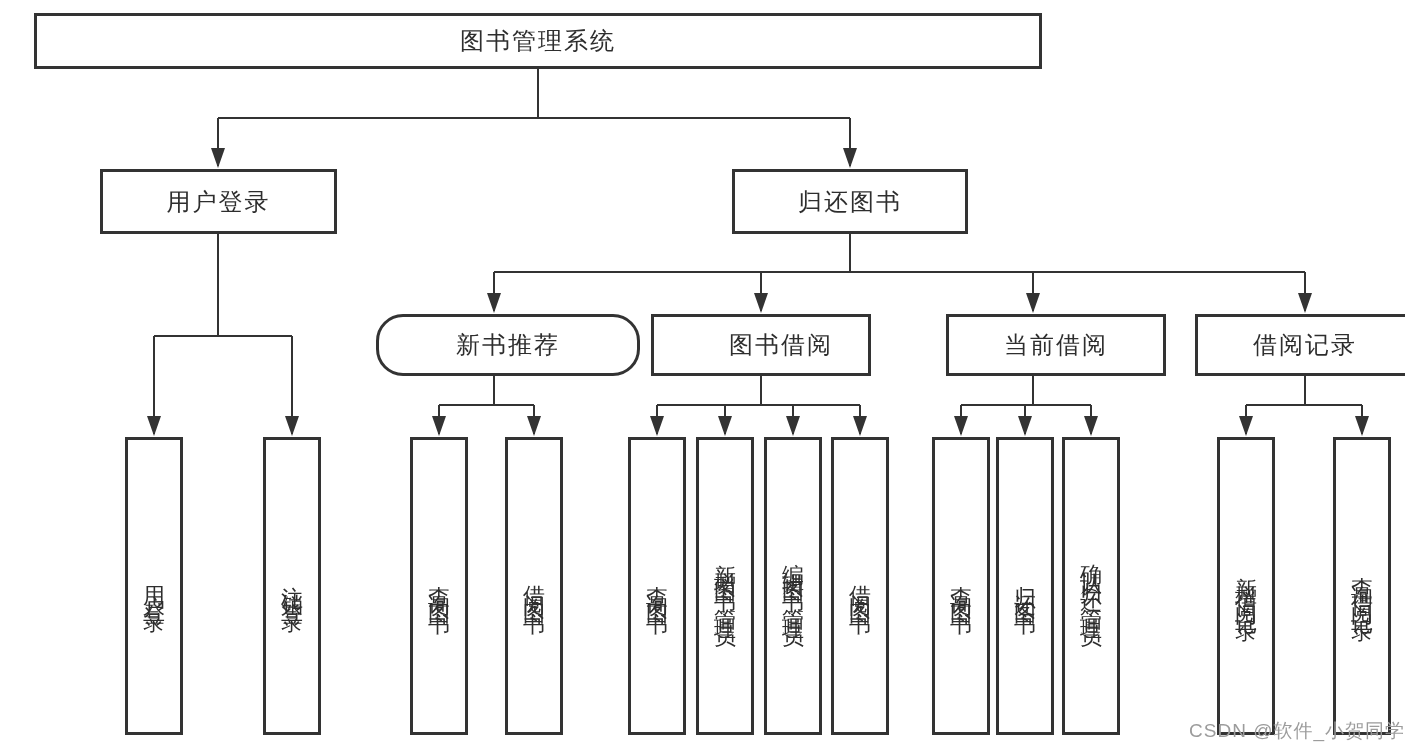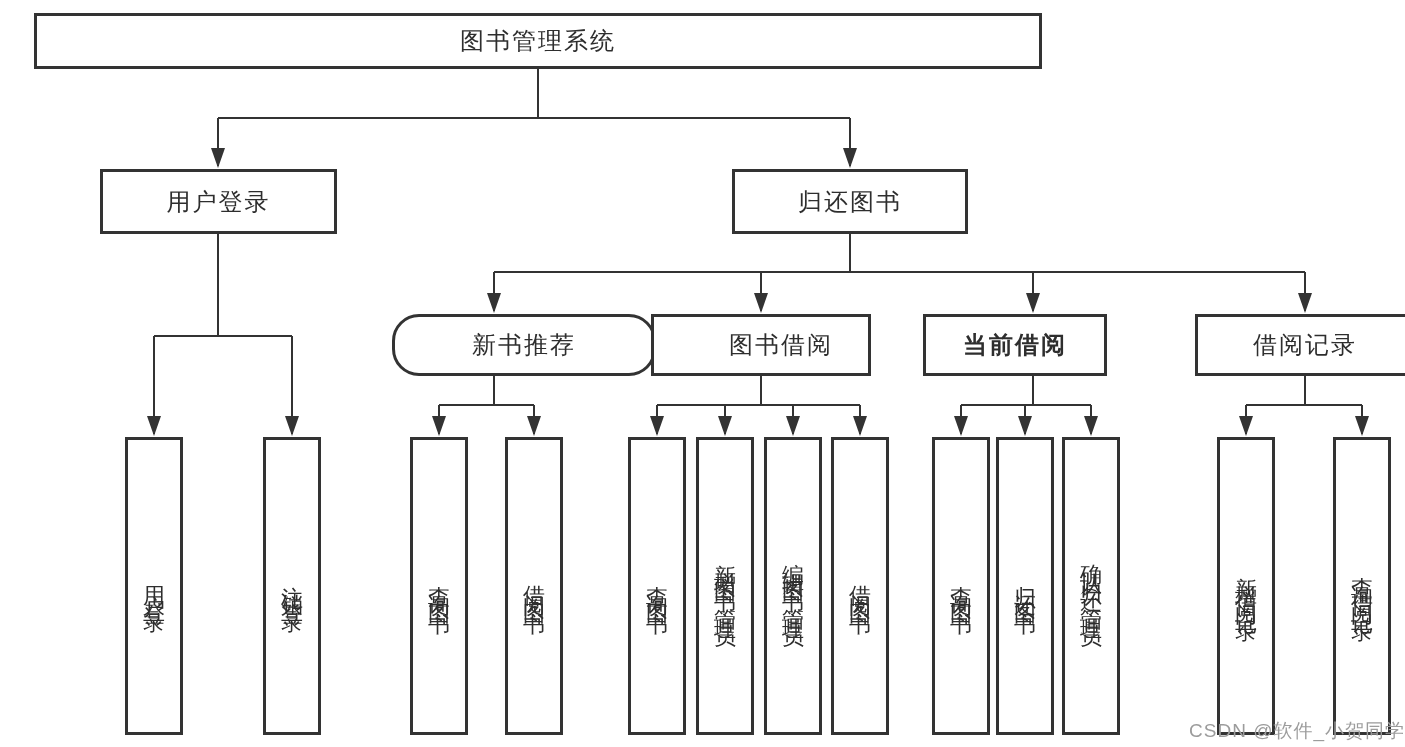--- a/index.html
+++ b/index.html
@@ -77,23 +77,23 @@
       <path d="M1226 405 V434" marker-end="url(#arr)"></path>
       <path d="M1342 405 V434" marker-end="url(#arr)"></path>
     </g>
   </svg>
 
   <div class="hbox root">图书管理系统</div>
 
   <div class="hbox lvl2" style="left:80px;width:237px;">用户登录</div>
   <div class="hbox lvl2" style="left:712px;width:236px;">归还图书</div>
 
-  <div class="hbox lvl3" style="left:372px;width:264px;border-radius:27px;">新书推荐</div>
+  <div class="hbox lvl3" style="left:356px;width:264px;border-radius:27px;">新书推荐</div>
   <div class="hbox lvl3" style="left:631px;width:220px;padding-left:40px;">图书借阅</div>
-  <div class="hbox lvl3" style="left:903px;width:184px;font-weight:bold;">当前借阅</div>
+  <div class="hbox lvl3" style="left:926px;width:220px;">当前借阅</div>
   <div class="hbox lvl3" style="left:1175px;width:220px;">借阅记录</div>
 
   <div class="vbox" style="left:105px;">
     <span>用户登录</span>
   </div>
   <div class="vbox" style="left:243px;">
     <span>注销登录</span>
   </div>
 
   <div class="vbox" style="left:390px;">

